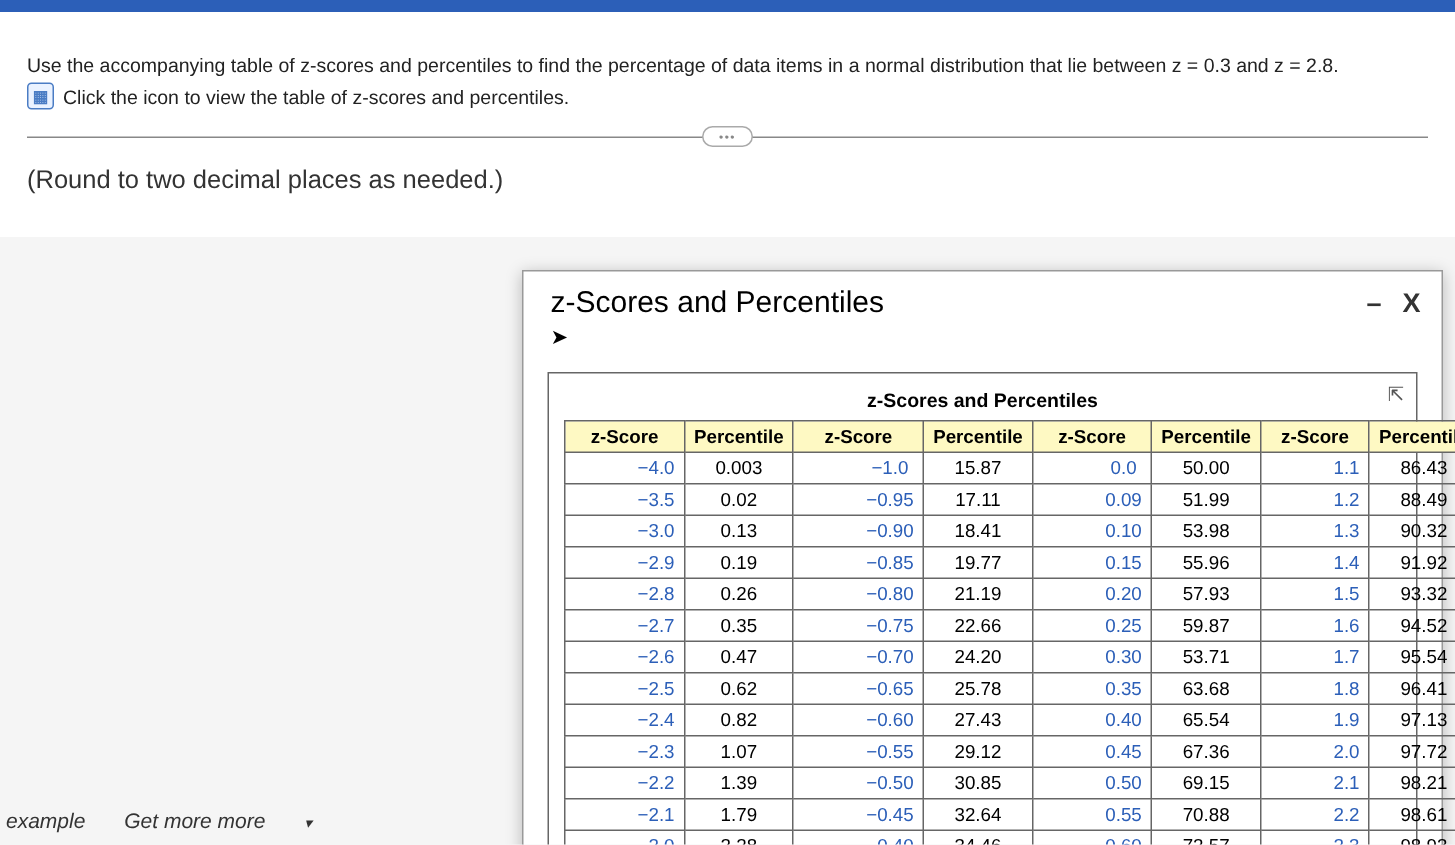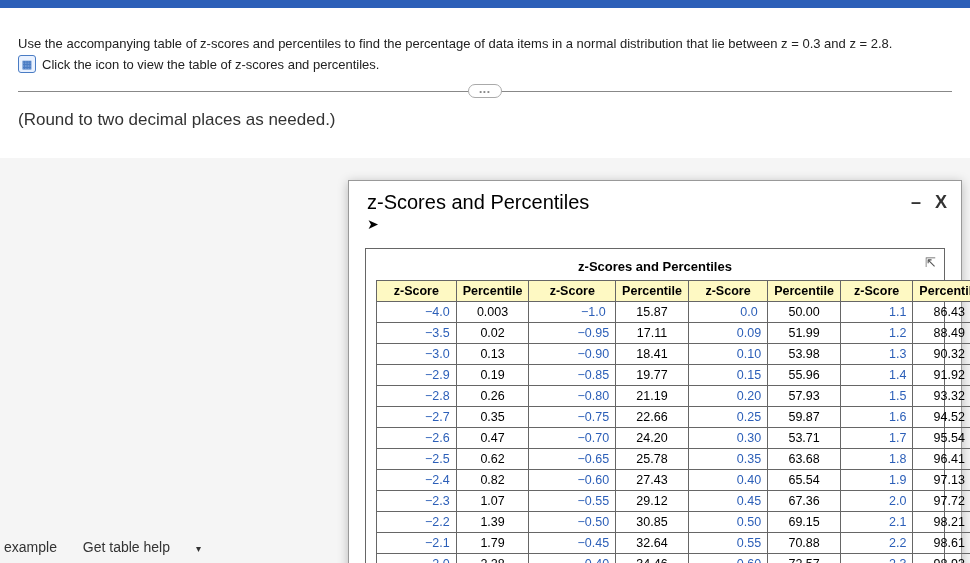--- a/index.html
+++ b/index.html
@@ -85,21 +85,21 @@
   color: #333;
 }
 .bottom-links {
   position: absolute;
   left: 0;
   bottom: 8px;
   padding-left: 4px;
   font-size: 14px;
   color: #333;
 }
-.bottom-links span { margin-right: 22px; }
+.bottom-links span { margin-right: 22px; font-style: italic; }
 .dropdown-arrow { font-size: 10px; }
 
 .modal {
   position: absolute;
   left: 348px;
   top: 180px;
   width: 614px;
   background: #fff;
   border: 1px solid #999;
   box-shadow: 0 2px 10px rgba(0,0,0,0.25);
@@ -180,21 +180,21 @@
   <div style="position:relative;">
     <hr class="separator">
     <div class="sep-handle">•••</div>
   </div>
 
   <div class="hint">(Round to two decimal places as needed.)</div>
 </div>
 
 <div class="bottom-links">
   <span>example</span>
-  <span><span>Get table help</span> <span class="dropdown-arrow">▾</span></span>
+  <span><span>Get more more</span> <span class="dropdown-arrow">▾</span></span>
 </div>
 
 <div class="modal">
   <div class="modal-header">
     <div class="modal-title">z-Scores and Percentiles</div>
     <div class="modal-controls">
       <span>–</span>
       <span>X</span>
     </div>
   </div>

